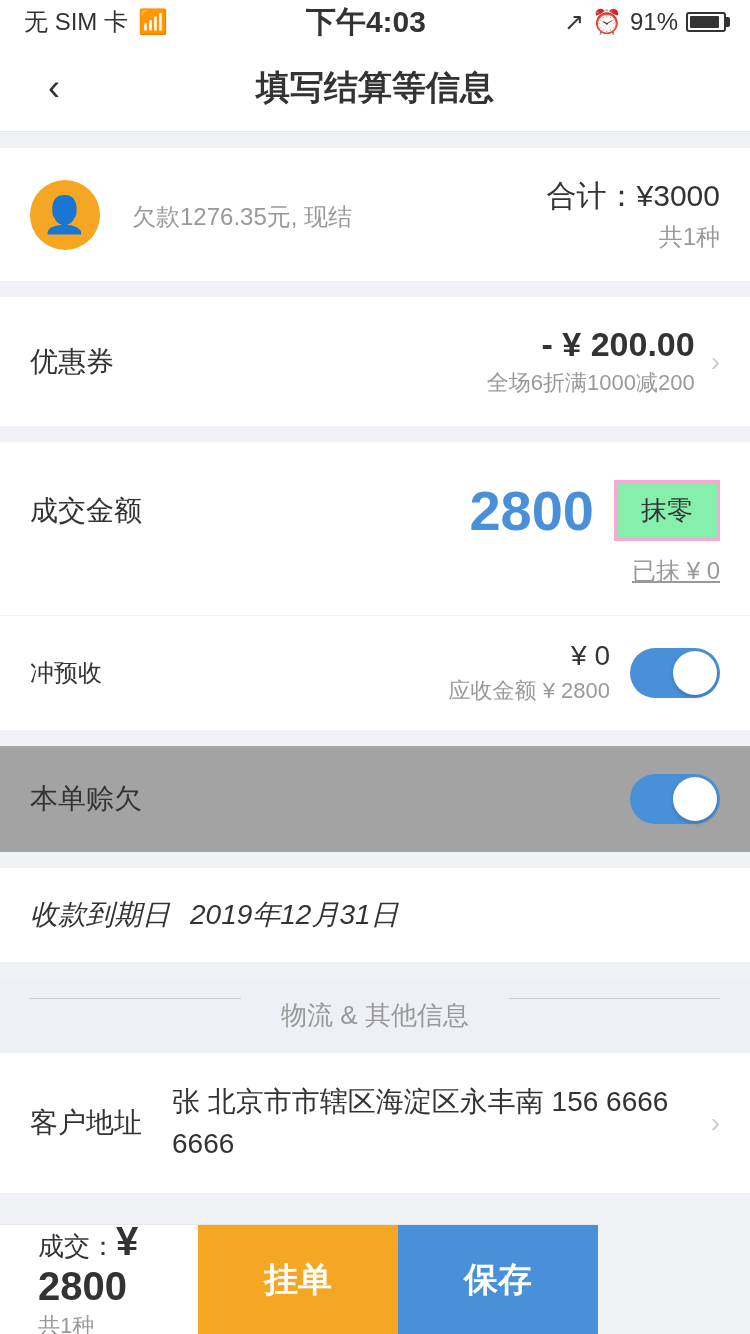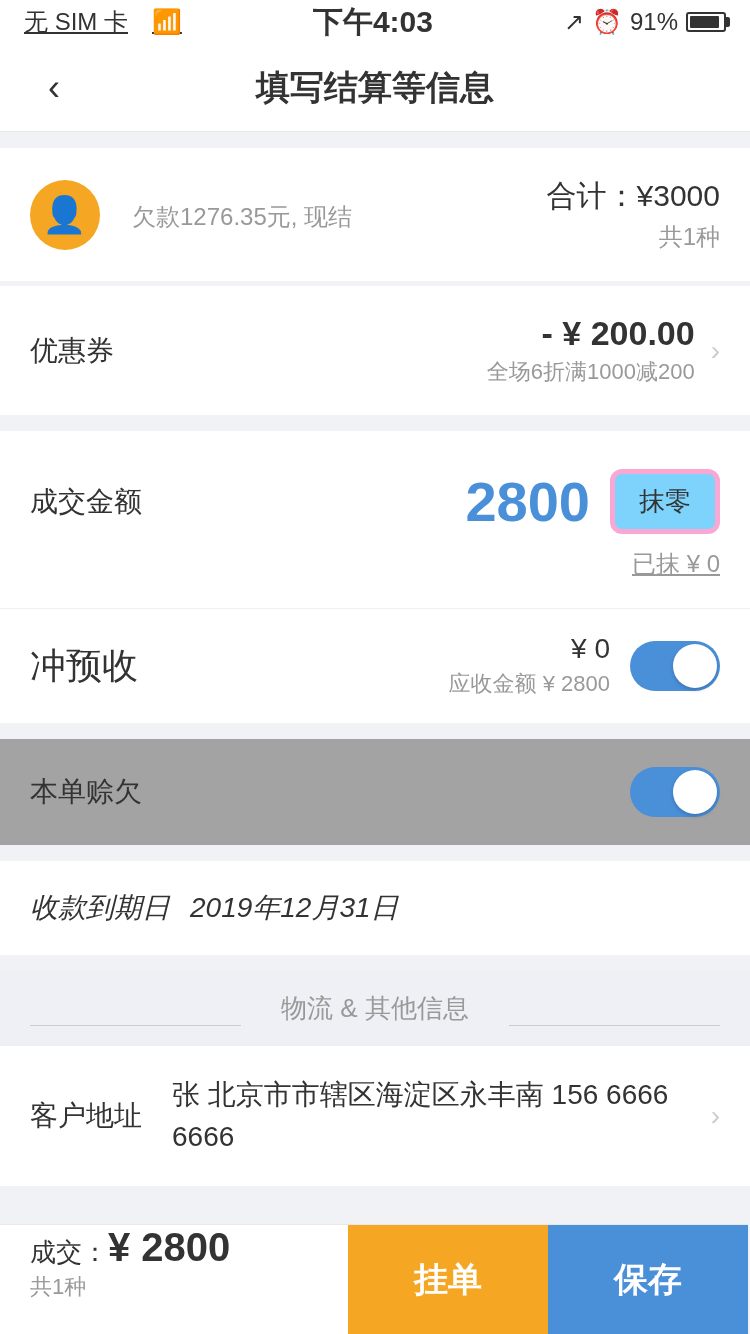--- a/index.html
+++ b/index.html
@@ -18,21 +18,21 @@
     .status-bar {
       height: 44px;
       background: #fff;
       display: flex;
       align-items: center;
       justify-content: space-between;
       padding: 0 24px;
       font-size: 24px;
       color: #333;
     }
-    .status-left { display: flex; align-items: center; gap: 24px; text-decoration: underline; }
+    .status-left { display: flex; align-items: center; gap: 10px; }
     .status-center { font-size: 30px; font-weight: 600; }
     .status-right { display: flex; align-items: center; gap: 8px; font-size: 24px; }
     .battery {
       width: 40px; height: 20px; border: 2px solid #333; border-radius: 3px;
       position: relative; display: inline-flex; align-items: center; padding: 2px;
     }
     .battery::after {
       content: ''; position: absolute; right: -6px; top: 50%; transform: translateY(-50%);
       width: 4px; height: 10px; background: #333; border-radius: 0 2px 2px 0;
     }
@@ -74,21 +74,21 @@
     .customer-info { flex: 1; }
     .customer-phone { font-size: 32px; font-weight: 600; color: #333; }
     .customer-desc { font-size: 24px; color: #999; margin-top: 4px; margin-left: 12px; }
     .total-info { text-align: right; }
     .total-amount { font-size: 30px; color: #333; font-weight: 500; }
     .total-count { font-size: 24px; color: #999; margin-top: 4px; }
 
     
     .section {
       background: #fff;
-      margin-top: 5px;
+      margin-top: 16px;
     }
     .section-row {
       display: flex;
       align-items: center;
       padding: 28px 30px;
       border-bottom: 1px solid #f0f0f0;
       min-height: 80px;
     }
     .section-row:last-child { border-bottom: none; }
     .row-label { font-size: 28px; color: #333; flex-shrink: 0; }
@@ -120,47 +120,47 @@
     }
     .deal-label { font-size: 28px; color: #333; flex-shrink: 0; }
     .deal-right {
       margin-left: auto;
       display: flex;
       align-items: center;
       gap: 20px;
     }
     .deal-amount-big { font-size: 56px; font-weight: 700; color: #4a90d9; line-height: 1; }
     .round-btn {
-      border: 5px solid #f9a8d4;
-      border-radius: 12px;
+      border: 3px solid #f9a8d4;
+      border-radius: 0;
       padding: 10px 24px;
       font-size: 26px;
       color: #333;
-      background: #7dd3fc;
+      background: #86efac;
       cursor: pointer;
     }
     .deal-sub {
       font-size: 24px;
       color: #999;
       margin-left: auto;
       margin-top: 4px;
       text-decoration: underline;
     }
 
     
     .prepay-section {
       background: #fff;
       border-top: 1px solid #f0f0f0;
       padding: 24px 30px;
     }
     .prepay-row {
       display: flex;
       align-items: center;
     }
-    .prepay-label { font-size: 36px; color: #333; }
+    .prepay-label { font-size: 24px; color: #333; }
     .prepay-right {
       margin-left: auto;
       display: flex;
       align-items: center;
       gap: 20px;
     }
     .prepay-amount-wrap {
       text-align: right;
     }
     .prepay-amount { font-size: 28px; color: #333; }
@@ -205,21 +205,21 @@
       font-style: italic;
     }
     .due-label { font-size: 28px; color: #333; margin-right: 20px; }
     .due-date { font-size: 28px; color: #333; }
 
     
     .divider-section {
       background: #eef0f5;
       padding: 20px 30px;
       display: flex;
-      align-items: flex-end;
+      align-items: flex-start;
       justify-content: center;
       margin-top: 16px;
       gap: 20px;
     }
     .divider-line {
       flex: 1; height: 1px; background: #ccc;
     }
     .divider-text {
       font-size: 26px;
       color: #999;
@@ -239,25 +239,27 @@
     .address-chevron { color: #ccc; font-size: 28px; margin-left: 10px; }
 
     
     .bottom-spacer { height: 120px; background: #f0f2f5; }
 
     
     .footer {
       position: fixed;
       bottom: 0;
       left: 0;
-      width: 748px;
+      width: 598px;
       height: 110px;
       background: #fff;
       display: flex;
+      align-items: center;
       border-top: 1px solid #e8e8e8;
+      padding-left: 8px;
     }
     .footer-info {
       padding: 0 30px;
       flex: 1;
     }
     .footer-deal { font-size: 26px; color: #333; }
     .footer-deal-amount { font-size: 40px; font-weight: 700; color: #333; }
     .footer-count { font-size: 22px; color: #999; margin-top: 2px; }
     .footer-btn {
       height: 110px;

